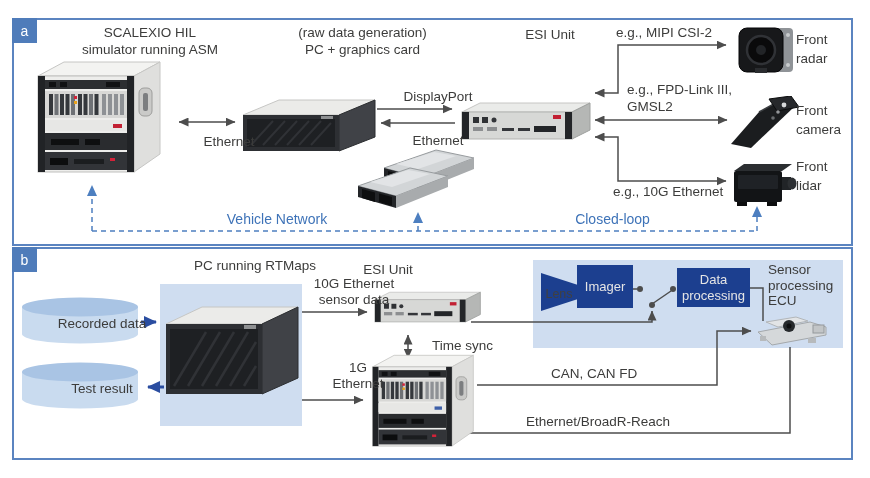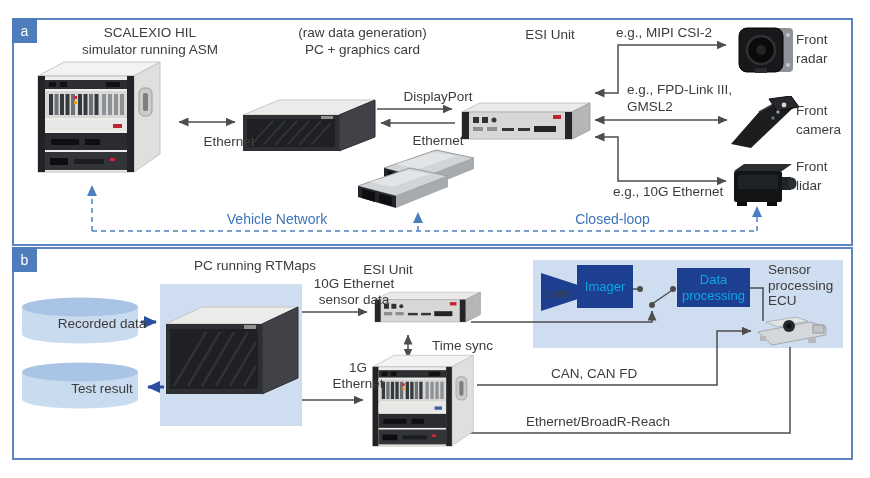--- a/index.html
+++ b/index.html
@@ -2,21 +2,21 @@
 <html style="--panel-border: #5b84c0; --badge-bg: #4f7cba; --blue-text: #3e73b8; --dashed-blue: #4d7fc0; --navy-box: #1c3f8f; --navy-arrow: #2a4da0; --light-blue: #cfddf0; --cylinder-body: #c9dbef; --cylinder-top: #a9c4e4; --line-grey: #4d4d4d; --text-grey: #3c3c3b;"><head>
 <meta charset="utf-8">
 <style>
   html,body{margin:0;padding:0;background:#ffffff;}
   #stage{position:relative;width:870px;height:478px;background:#ffffff;overflow:hidden;
          font-family:"Liberation Sans","DejaVu Sans",sans-serif;color:var(--text-grey);}
   .panel{position:absolute;border:2px solid var(--panel-border);background:transparent;box-sizing:border-box;}
   .badge{position:absolute;width:25px;height:25px;background:var(--badge-bg);color:#fff;
          font-size:14px;display:flex;align-items:center;justify-content:center;}
   .lightbox{position:absolute;background:var(--light-blue);}
-  .navybox{position:absolute;background:var(--navy-box);color:#0ea5e9;display:flex;
+  .navybox{position:absolute;background:var(--navy-box);color:#e5e5e5;display:flex;
            flex-direction:column;align-items:center;justify-content:center;font-size:13px;line-height:15.5px;}
   .lbl{position:absolute;font-size:13.5px;line-height:17px;color:var(--text-grey);white-space:nowrap;}
   .ctr{text-align:center;margin-left:22px;}
   .blue{color:var(--blue-text);font-size:14px;}
   .white-lbl{position:absolute;color:#404040;font-size:12.5px;text-align:center;white-space:nowrap;}
   svg{position:absolute;display:block;}
   .st-grey{stroke:var(--line-grey);stroke-width:1.5;fill:none;}
   .st-navy{stroke:var(--navy-arrow);stroke-width:3;fill:none;}
   .st-dash{stroke:var(--dashed-blue);stroke-width:1.5;stroke-dasharray:5 4;fill:none;}
   .dot{fill:var(--line-grey);}

